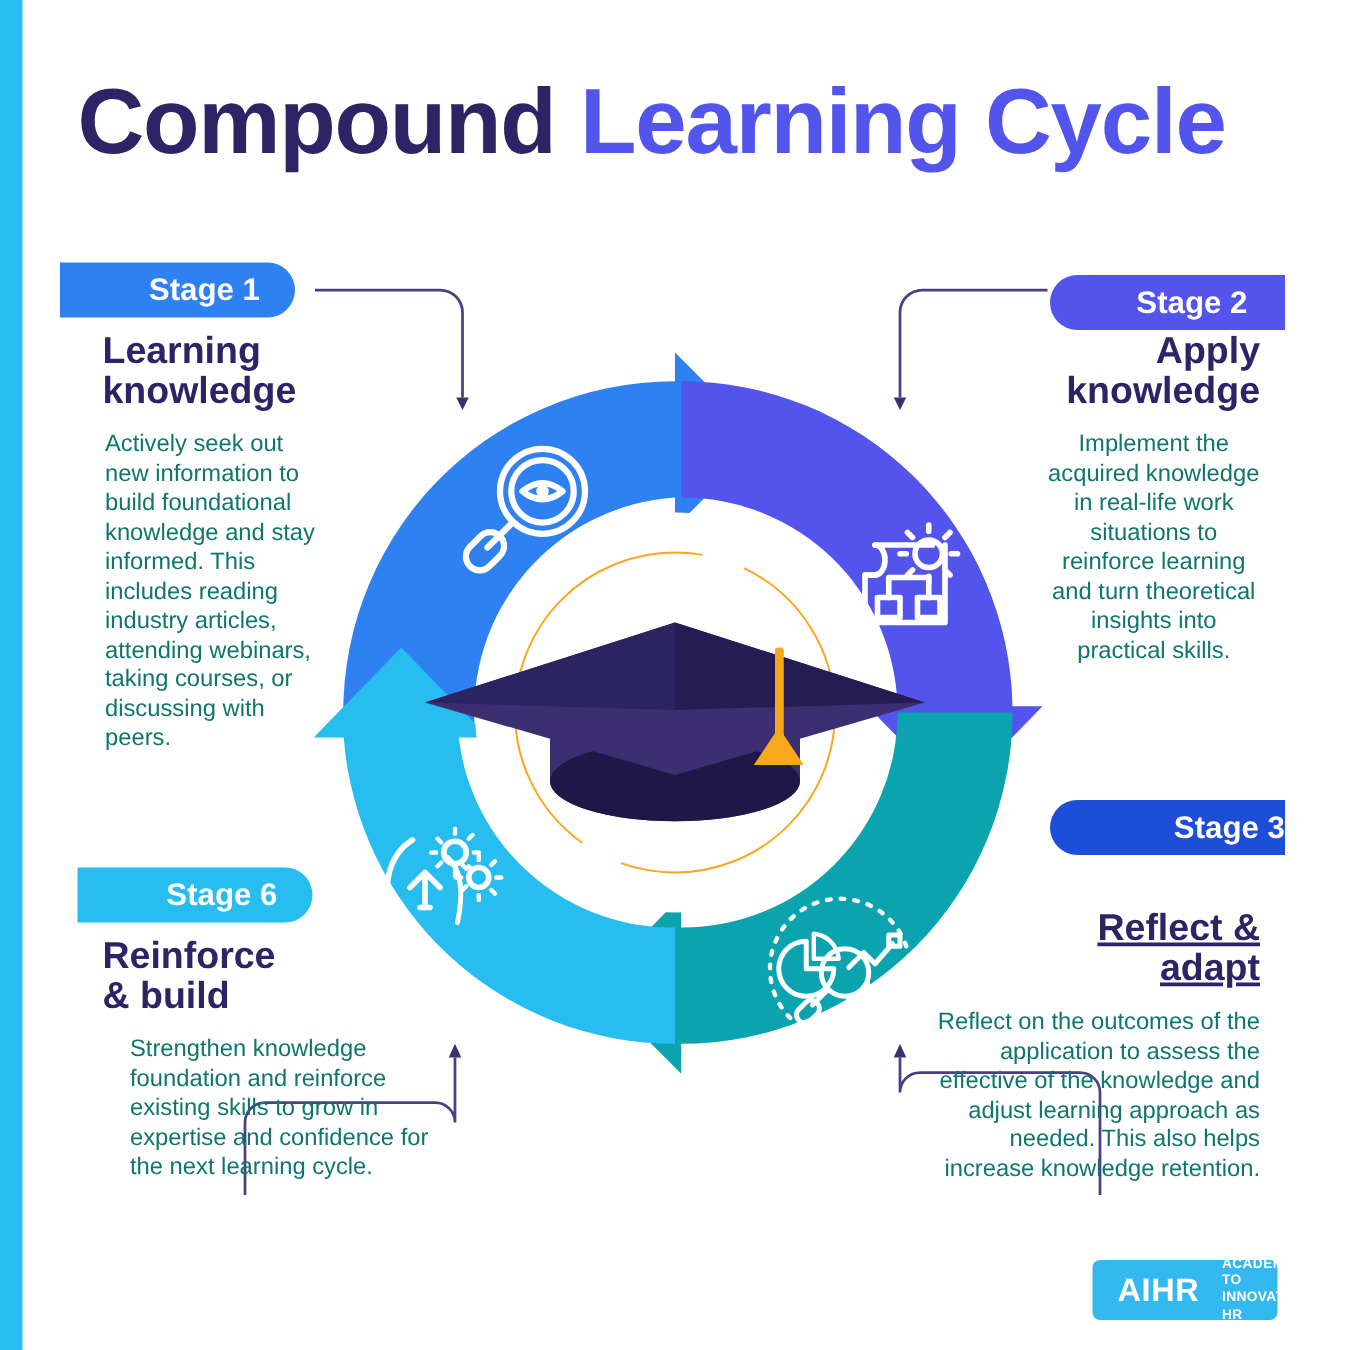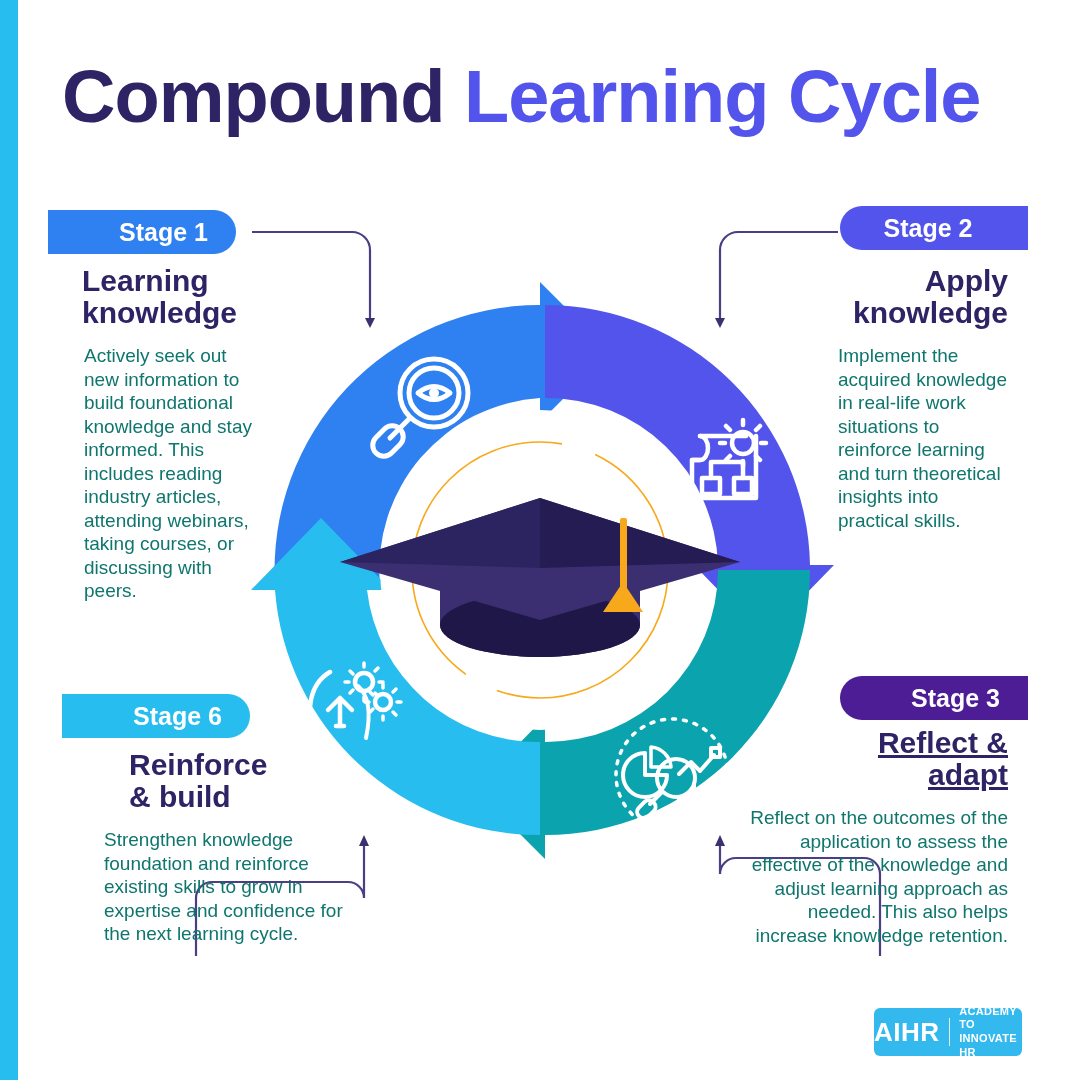--- a/index.html
+++ b/index.html
@@ -33,51 +33,52 @@
     color:#ffffff;font-size:25px;font-weight:700;
     box-sizing:border-box;
   }
   .badge.left{
     border-radius:0 24px 24px 0;padding-right:28px;text-align:right;
   }
   .badge.right{
     border-radius:24px 0 0 24px;padding-left:28px;text-align:left;
   }
   #badge1{left:48px;top:210px;width:188px;background:#2f80f0;}
-  #badge2{left:840px;top:206px;width:188px;background:#5354ec;text-align:center;padding-right:12px;padding-left:0;}
-  #badge3{left:840px;top:676px;width:188px;background:#4c1d95;text-align:right;padding-right:28px;padding-left:0;}
+  #badge2{left:840px;top:220px;width:188px;background:#5354ec;text-align:right;padding-right:30px;padding-left:0;}
+  #badge3{left:840px;top:640px;width:188px;background:#1d4ed8;text-align:right;padding-left:0;}
   #badge4{left:62px;top:694px;width:188px;background:#27bdef;}
 
   
   .heading{
     position:absolute;color:#2e2364;font-size:30px;font-weight:700;
     line-height:1.08;
   }
   #head1{left:82px;top:265px;width:260px;text-align:left;}
   #head2{left:740px;top:265px;width:268px;text-align:right;}
   #head3{left:740px;top:727px;width:268px;text-align:right;text-decoration:underline;}
   #head4{left:82px;top:749px;width:260px;text-align:left;}
 
   
   .body-text{
     position:absolute;color:#0f766e;font-size:19px;line-height:1.24;
   }
   #body1{left:84px;top:344px;width:168px;text-align:left;}
-  #body2{left:838px;top:344px;width:170px;text-align:left;}
+  #body2{left:838px;top:344px;width:170px;text-align:center;}
   #body3{left:740px;top:806px;width:268px;text-align:right;}
   #body4{left:84px;top:828px;width:252px;text-align:left;margin-left:20px;}
 
   
   .logo{
     position:absolute;left:874px;top:1008px;width:148px;height:48px;
     background:#34b9ef;border-radius:6px;
     display:flex;align-items:center;
   }
   .logo-main{
     color:#ffffff;font-size:26px;font-weight:700;letter-spacing:0.5px;
+    margin-left:20px;
   }
   .logo-div{width:2px;height:28px;background:#ffffff;margin:0 9px;opacity:.85;}
   .logo-sub{
     color:#ffffff;font-size:11px;font-weight:700;line-height:1.25;letter-spacing:.3px;
   }
 
   svg.layer{position:absolute;left:0;top:0;width:1080px;height:1080px;pointer-events:none;}
 </style>
 </head>
 <body>
@@ -228,21 +229,21 @@
   <div class="badge right" id="badge2">Stage 2</div>
   <div class="badge right" id="badge3">Stage 3</div>
   <div class="badge left" id="badge4">Stage 6</div>
 
   <div class="heading" id="head1" style="white-space: pre-line;">Learning
 knowledge</div>
   <div class="heading" id="head2" style="white-space: pre-line;">Apply
 knowledge</div>
   <div class="heading" id="head3" style="white-space: pre-line;">Reflect &amp;
 adapt</div>
-  <div class="heading" id="head4" style="white-space: pre-line; margin-left: 47px;">Reinforce
+  <div class="heading" id="head4" style="white-space: pre-line;">Reinforce
 &amp; build</div>
 
   <div class="body-text" id="body1">Actively seek out new information to build foundational knowledge and stay informed. This includes reading industry articles, attending webinars, taking courses, or discussing with peers.</div>
   <div class="body-text" id="body2">Implement the acquired knowledge in real-life work situations to reinforce learning and turn theoretical insights into practical skills.</div>
   <div class="body-text" id="body3">Reflect on the outcomes of the application to assess the effective of the knowledge and adjust learning approach as needed. This also helps increase knowledge retention.</div>
   <div class="body-text" id="body4">Strengthen knowledge foundation and reinforce existing skills to grow in expertise and confidence for the next learning cycle.</div>
 
   <div class="logo">
     <div class="logo-main">AIHR</div>
     <div class="logo-div"></div>

